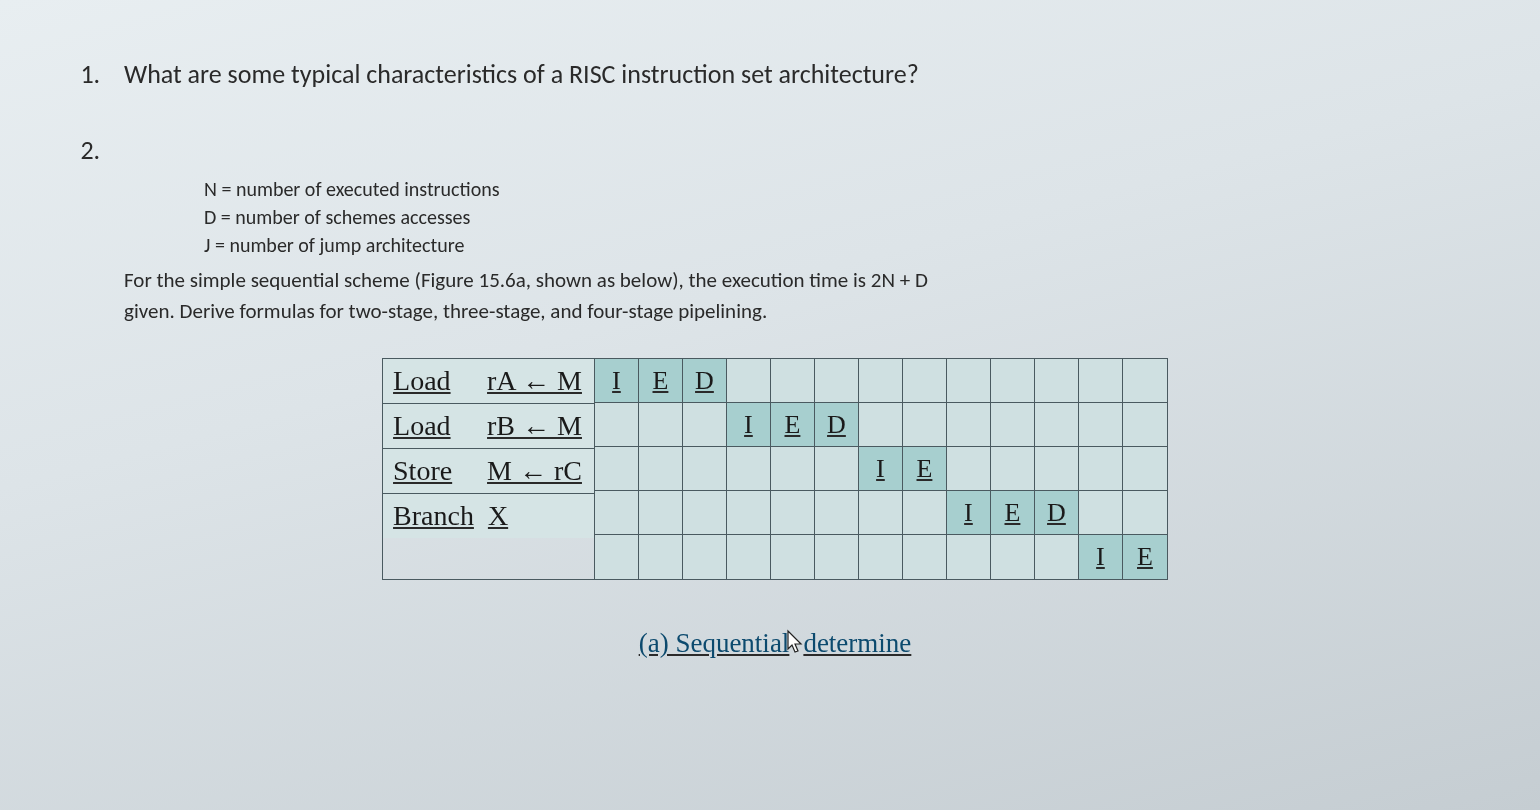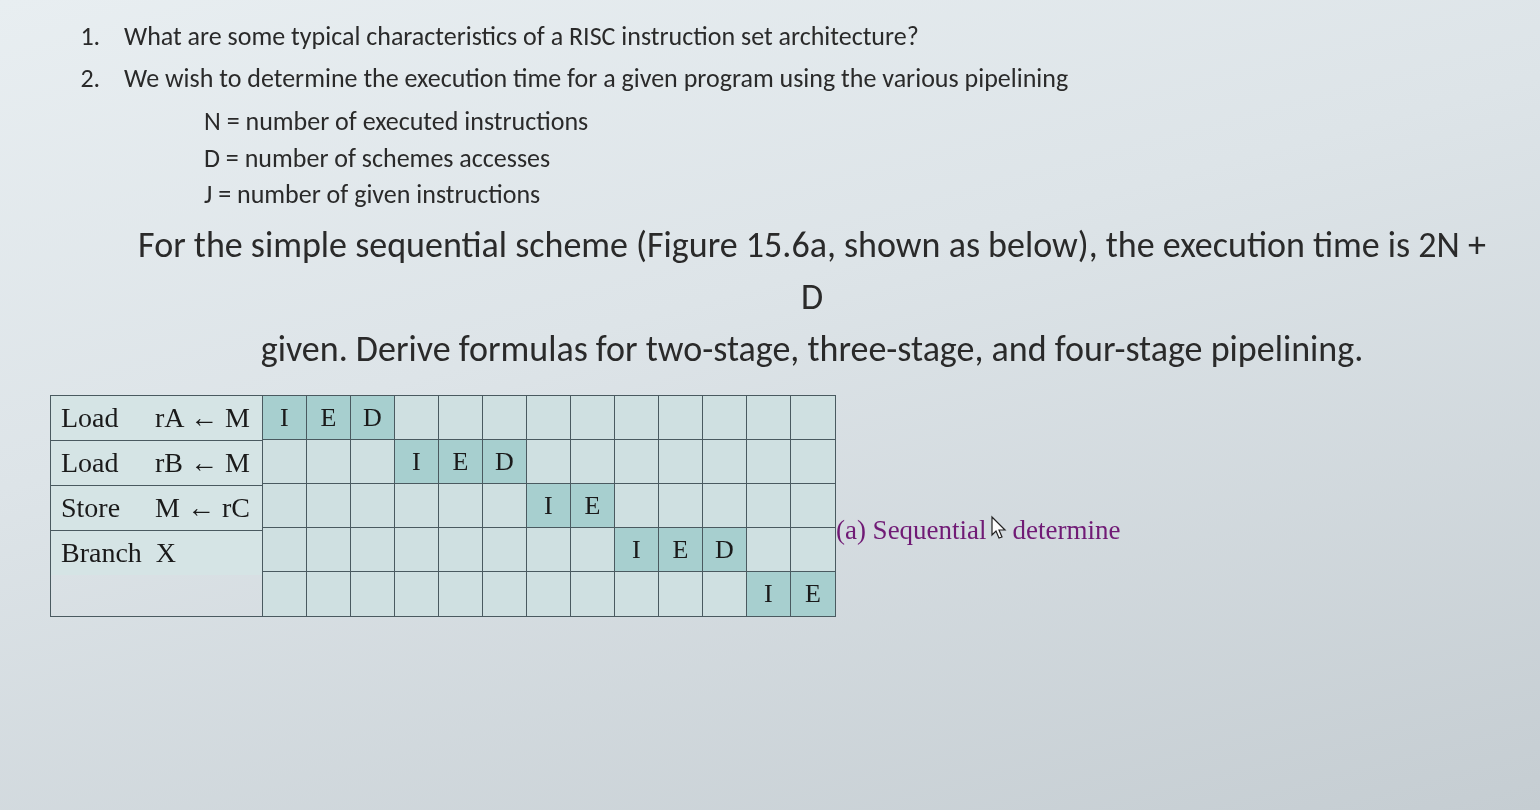--- a/index.html
+++ b/index.html
@@ -17,39 +17,40 @@
   }
   ol.main {
     margin: 0;
     padding-left: 56px;
     font-size: 26px;
     line-height: 1.45;
   }
   ol.main > li {
     padding-left: 18px;
     margin-bottom: 4px;
+    margin-top: 38px;
   }
   .defs {
     margin: 6px 0 6px 80px;
   }
   .defs div {
-    font-size: 26px;
+    font-size: 20px;
     line-height: 1.4;
   }
   .after-defs {
-    font-size: 36px;
+    font-size: 21px;
     line-height: 1.45;
     margin-top: 2px;
-    text-align: center;
   }
   .figure-wrap {
-    margin-top: 20px;
-    display: flex;
-    flex-direction: row;
-    align-items: center;
+    margin-top: 32px;
+    display: flex;
+    flex-direction: column;
+    align-items: center;
+    text-decoration: underline;
   }
   .figrow {
     display: flex;
     align-items: stretch;
     gap: 0;
   }
   .instr-labels {
     display: flex;
     flex-direction: column;
     font-family: "Times New Roman", Times, serif;
@@ -87,49 +88,49 @@
     background: #cfe0e1;
     color: #1a1a1a;
   }
   .cell.last-col { border-right: none; }
   .cell.last-row { border-bottom: none; }
   .cell.filled { background: #a7cfcf; font-weight: 500; }
   .caption {
     margin-top: 48px;
     font-family: "Times New Roman", Times, serif;
     font-size: 27px;
-    color: #701a75;
-    display: flex;
-    align-items: center;
-    gap: 6px;
+    color: #0c4a6e;
+    display: flex;
+    align-items: center;
+    gap: 0;
   }
   .cursor {
     display: inline-block;
     position: relative;
     width: 18px;
     height: 22px;
     margin: 0 -2px;
   }
   .cursor svg { position: absolute; top: -4px; left: -2px; }
 </style>
 </head>
 <body>
 
 <div class="page">
 
   <ol class="main">
     <li>
       <span>What are some typical characteristics of a RISC instruction set architecture?</span>
     </li>
     <li>
-      <span>We wish to determine the execution time for a given program using the various pipelining</span><br>
+      <br>
       <div class="defs">
         <div>N = number of executed instructions</div>
         <div>D = number of schemes accesses</div>
-        <div>J = number of given instructions</div>
+        <div>J = number of jump architecture</div>
       </div>
       <div class="after-defs">
         <span>For the simple sequential scheme (Figure 15.6a, shown as below), the execution time is 2N + D</span><br>
         <span>given. Derive formulas for two-stage, three-stage, and four-stage pipelining.</span>
       </div>
     </li>
   </ol>
 
   <div class="figure-wrap">
     <div class="figrow">

